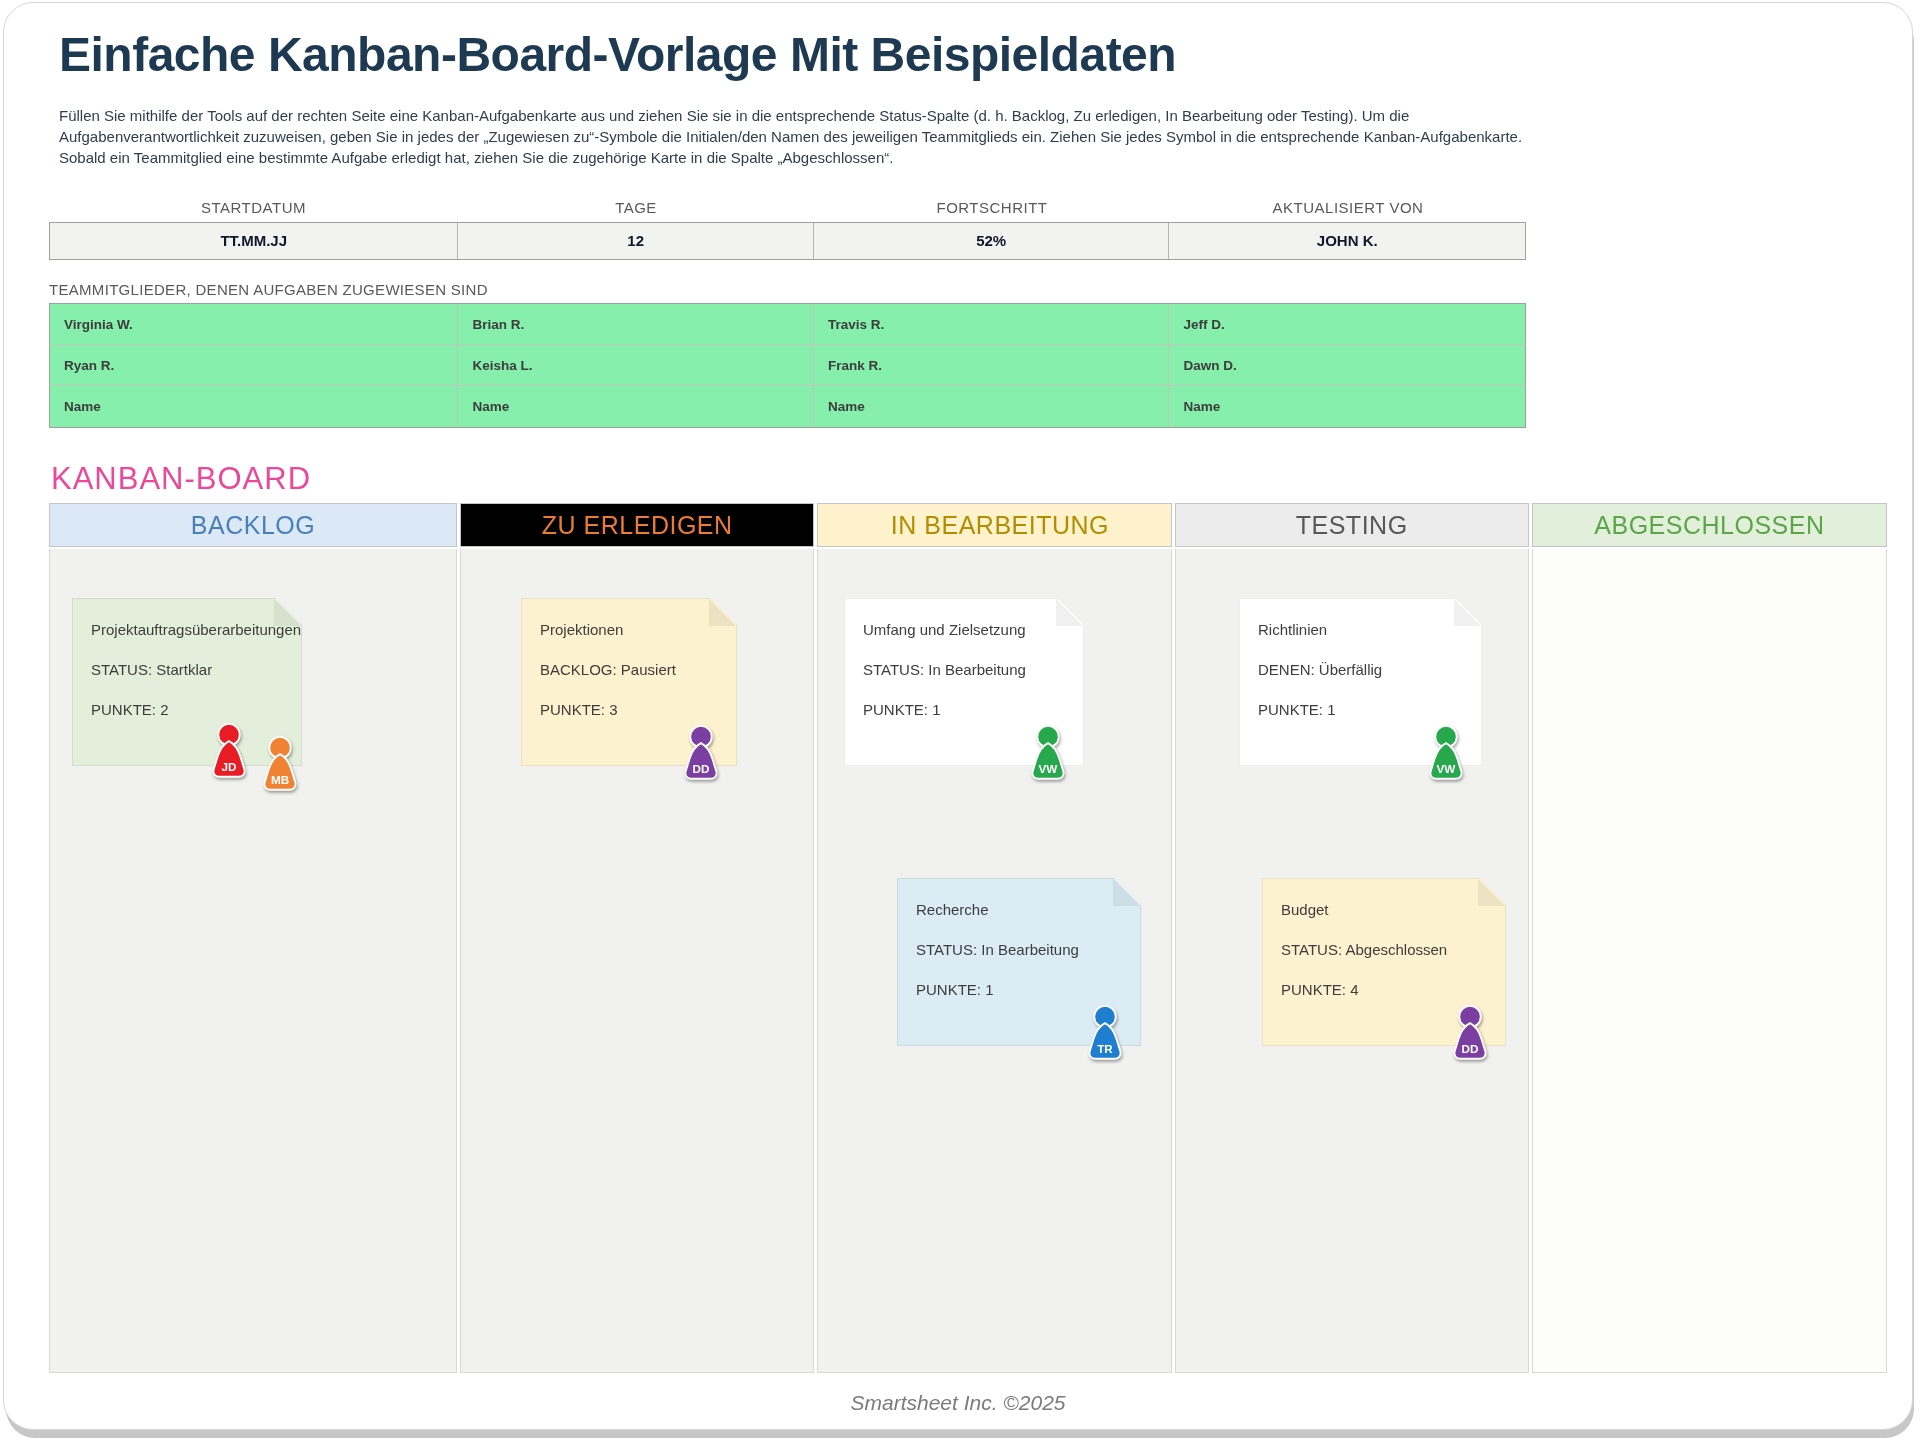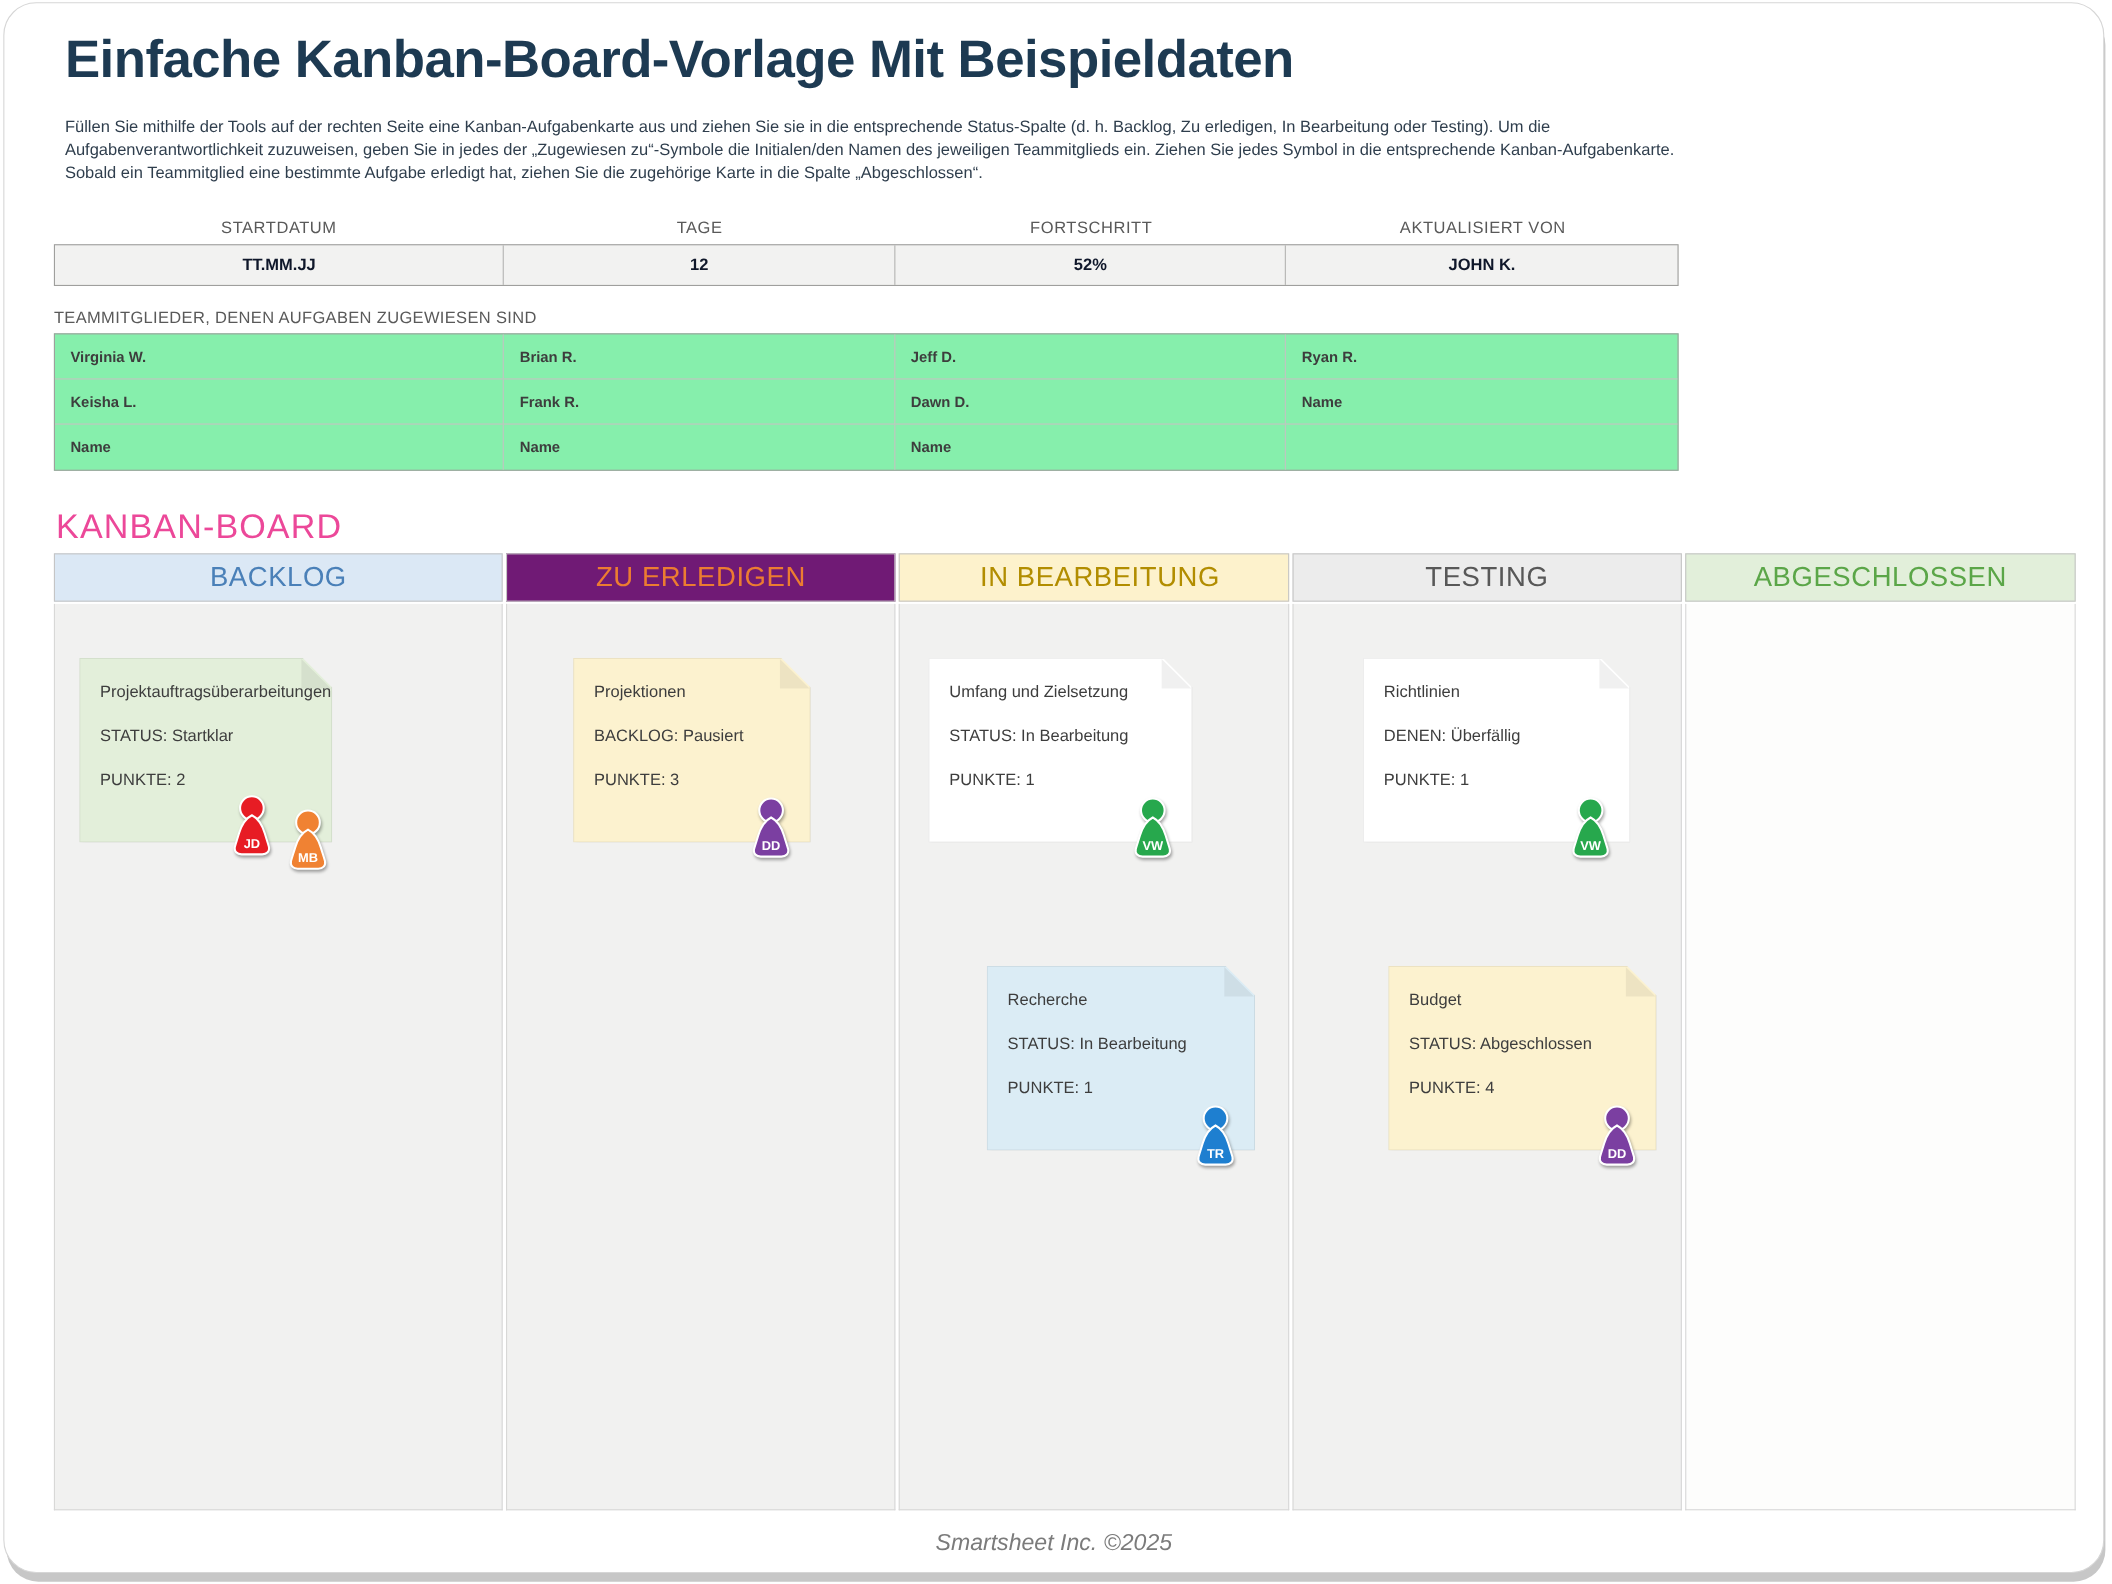--- a/index.html
+++ b/index.html
@@ -124,39 +124,40 @@
       <div class="stats-v">12</div>
       <div class="stats-v">52%</div>
       <div class="stats-v">JOHN K.</div>
     </div>
   </div>
 
   <div class="team-label">TEAMMITGLIEDER, DENEN AUFGABEN ZUGEWIESEN SIND</div>
   <div class="team-table">
     <div class="team-cell">Virginia W.</div>
     <div class="team-cell">Brian R.</div>
+    <div class="team-cell">Travis R.</div>
     <div class="team-cell">Jeff D.</div>
     <div class="team-cell">Ryan R.</div>
     <div class="team-cell">Keisha L.</div>
     <div class="team-cell">Frank R.</div>
     <div class="team-cell">Dawn D.</div>
     <div class="team-cell">Name</div>
     <div class="team-cell">Name</div>
     <div class="team-cell">Name</div>
     <div class="team-cell">Name</div>
   </div>
 
   <div class="kanban-title">KANBAN-BOARD</div>
 
   <div class="board">
     <div class="board-headers">
       <div class="bh" style="background-color: rgb(219, 232, 245);">
         <span style="color: rgb(74, 128, 184);">BACKLOG</span>
       </div>
-      <div class="bh" style="background-color: #701a75;">
+      <div class="bh" style="background-color: #000000;">
         <span style="color: rgb(236, 124, 49);">ZU ERLEDIGEN</span>
       </div>
       <div class="bh" style="background-color: rgb(253, 242, 204);">
         <span style="color: rgb(178, 141, 0); margin-left: 11px;">IN BEARBEITUNG</span>
       </div>
       <div class="bh" style="background-color: rgb(236, 236, 236);">
         <span style="color: rgb(88, 88, 88);">TESTING</span>
       </div>
       <div class="bh" style="background-color: rgb(226, 239, 218);">
         <span style="color: rgb(91, 166, 72);">ABGESCHLOSSEN</span>

